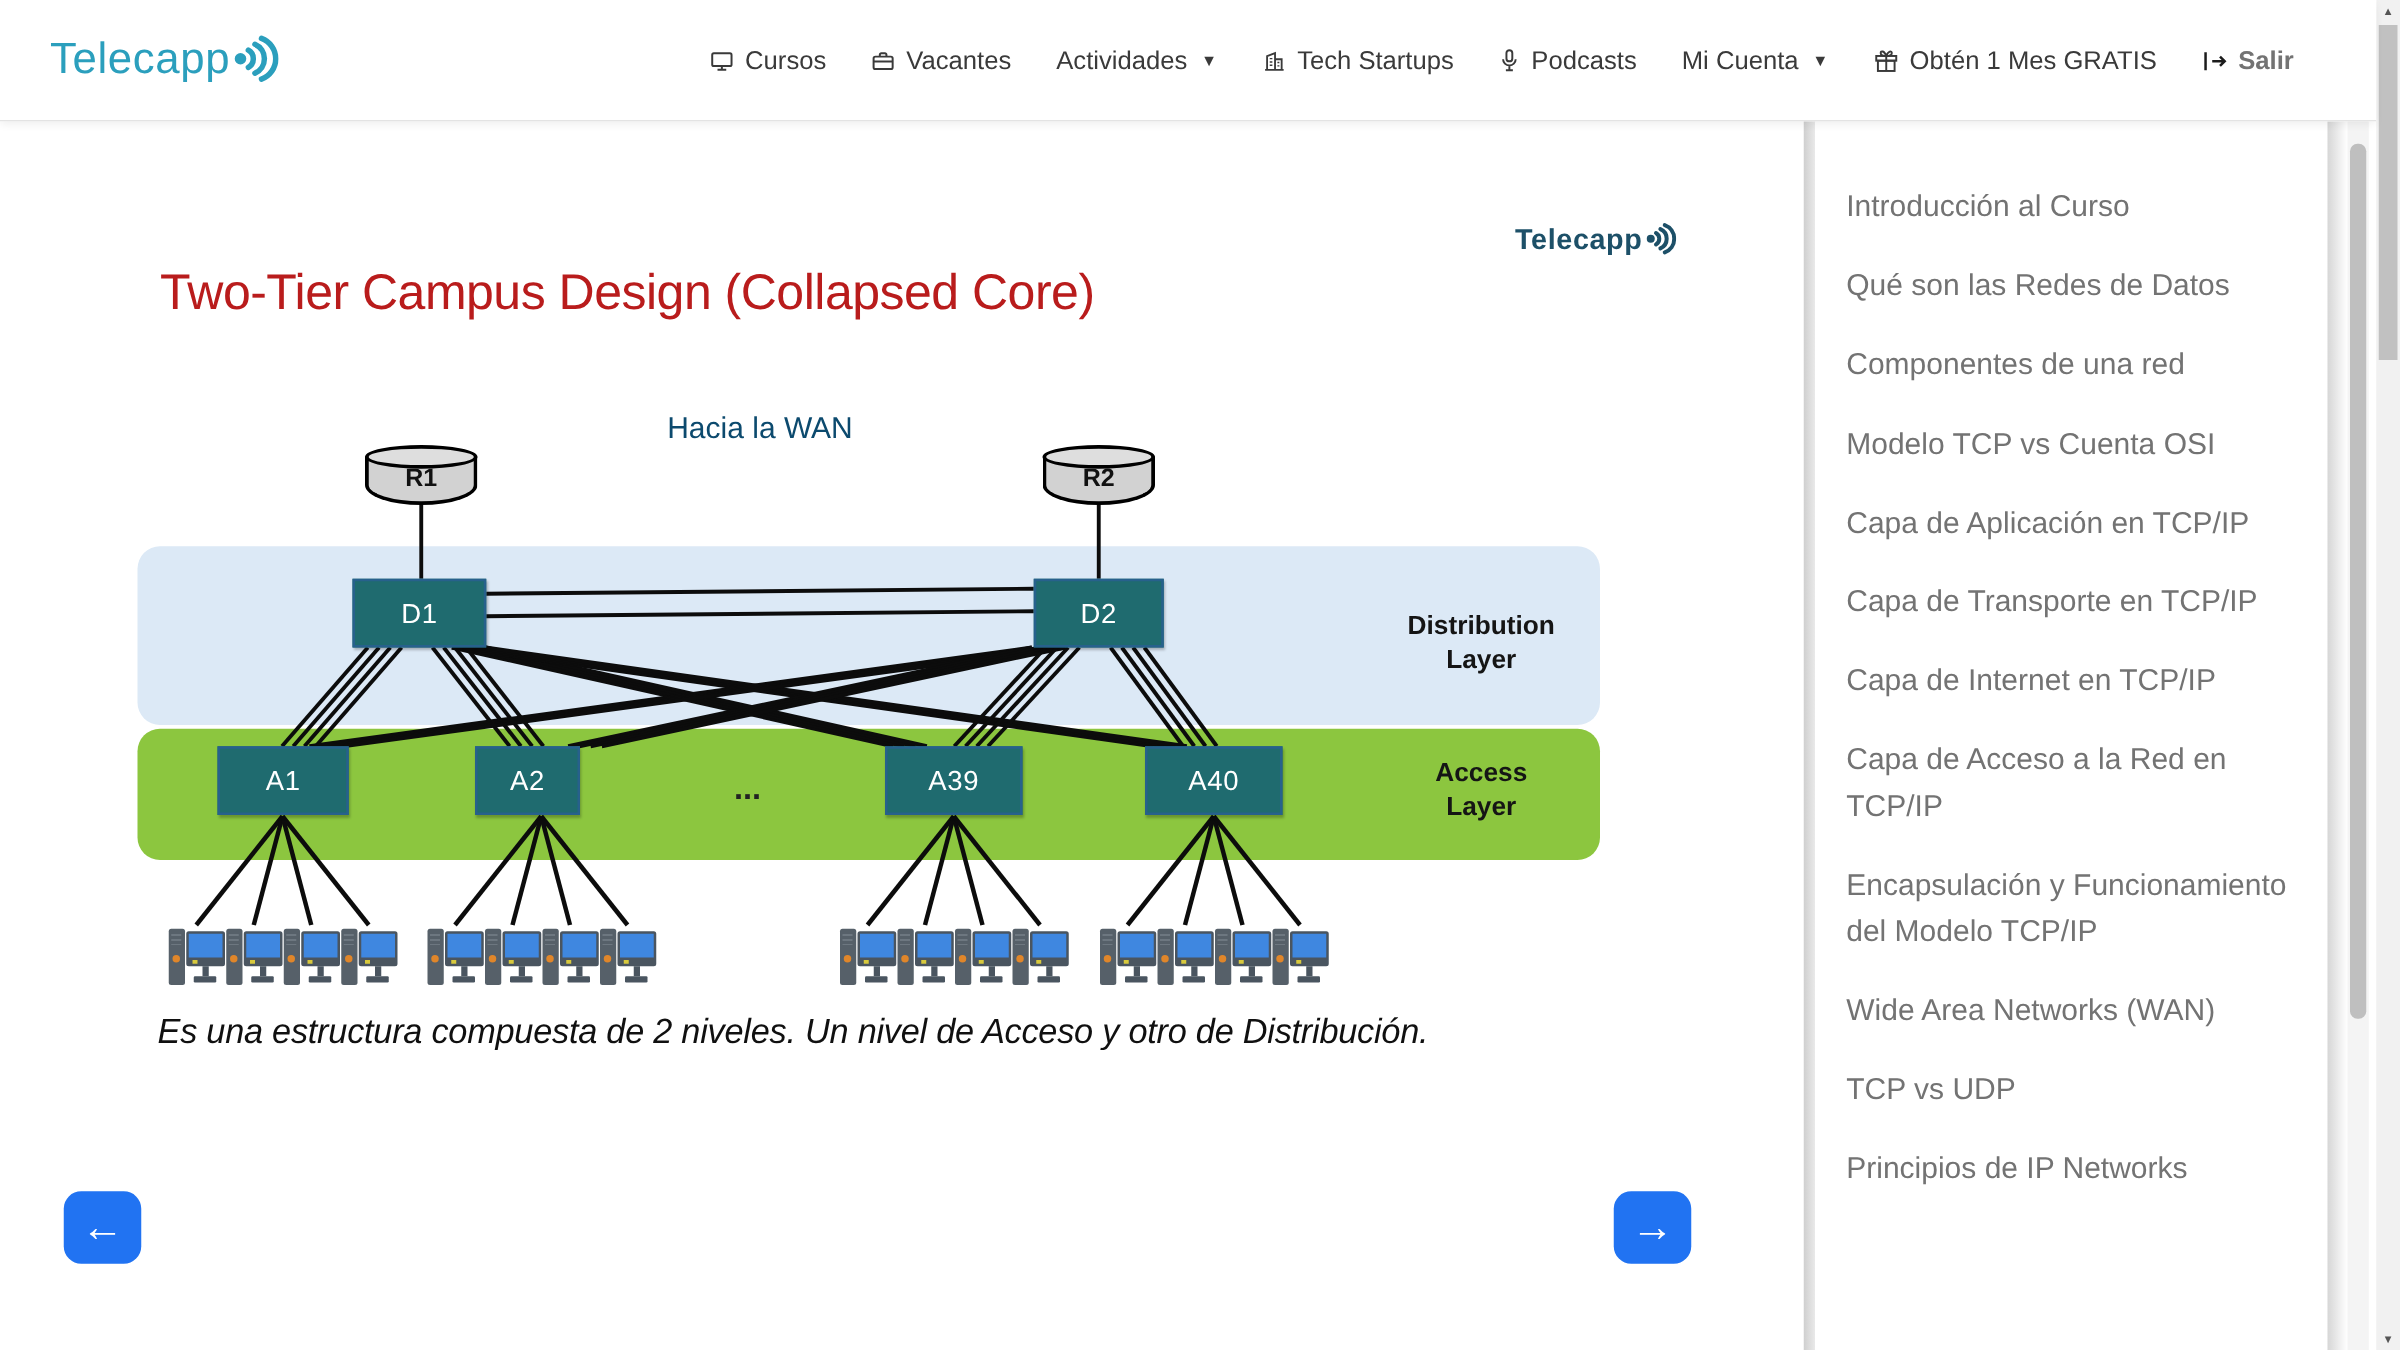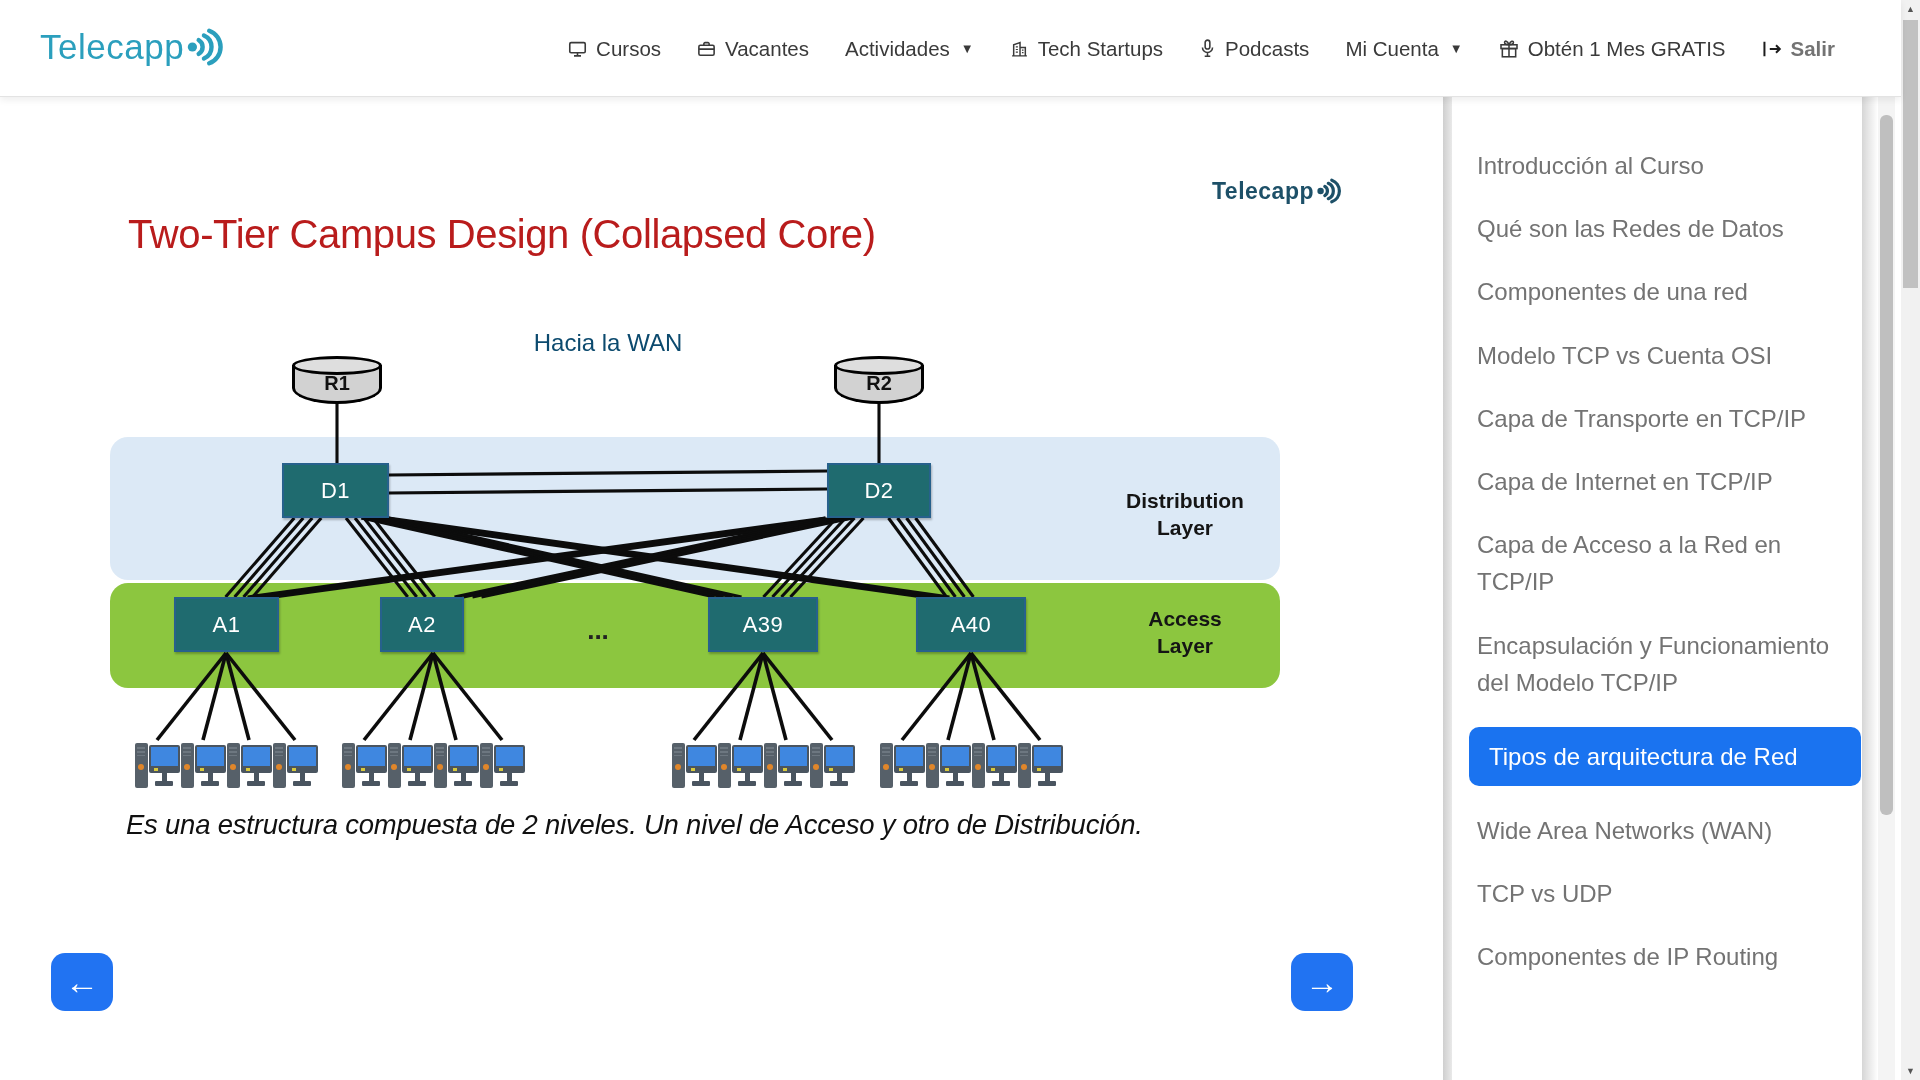--- a/index.html
+++ b/index.html
@@ -378,28 +378,28 @@
   </div>
 </div>
 
 <div class="slide-divider"></div>
 
 <div class="sidebar" id="course-sidebar">
     <div class="side-item">Introducción al Curso</div>
     <div class="side-item">Qué son las Redes de Datos</div>
     <div class="side-item">Componentes de una red</div>
     <div class="side-item">Modelo TCP vs Cuenta OSI</div>
+    <div class="side-item">Capa de Aplicación en TCP/IP</div>
     <div class="side-item">Capa de Transporte en TCP/IP</div>
     <div class="side-item">Capa de Internet en TCP/IP</div>
     <div class="side-item">Capa de Acceso a la Red en TCP/IP</div>
     <div class="side-item">Encapsulación y Funcionamiento del Modelo TCP/IP</div>
-    <div class="side-item active">Tipos de arquitectura de Red</div>
     <div class="side-item">Wide Area Networks (WAN)</div>
     <div class="side-item">TCP vs UDP</div>
-    <div class="side-item">Componentes de IP Routing</div>
+    <div class="side-item">Principios de IP Networks</div>
   </div>
 
 <div class="inner-scroll">
   <div class="inner-thumb"></div>
 </div>
 <div class="outer-scroll">
   <div class="scroll-arrow up">▲</div>
   <div class="outer-thumb"></div>
   <div class="scroll-arrow down">▼</div>
 </div>

